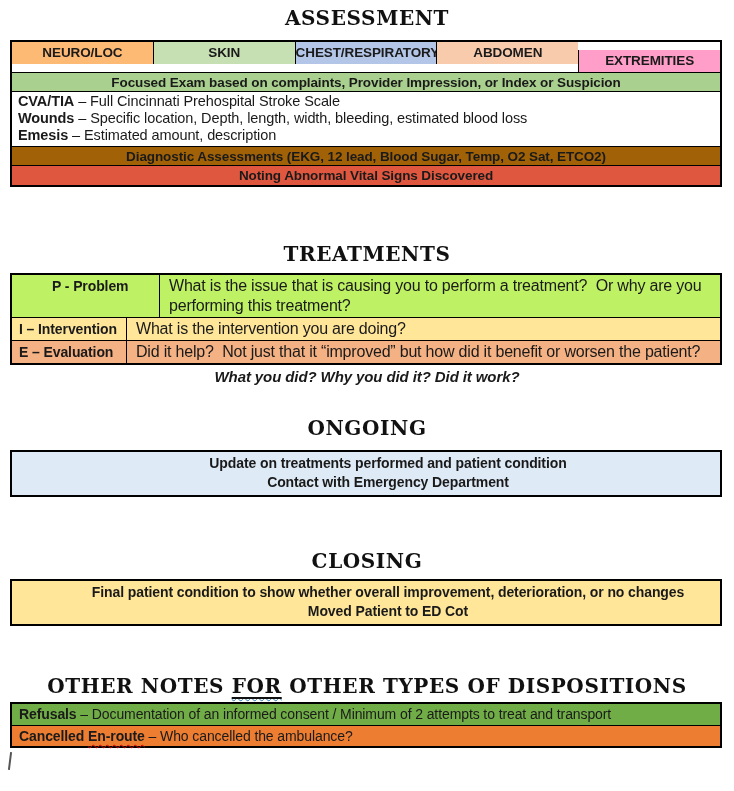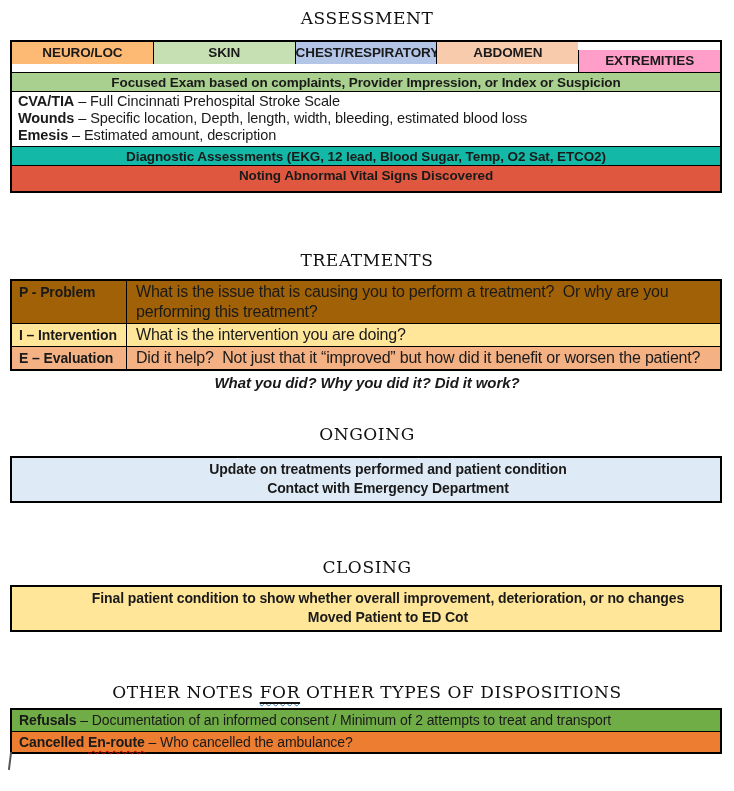--- a/index.html
+++ b/index.html
@@ -1,18 +1,18 @@
 <!DOCTYPE html>
 <html><head>
 <meta charset="utf-8">
 <style>
   html,body{margin:0;padding:0;background:#fff;}
   .page{position:relative;width:734px;height:791px;background:#fff;overflow:hidden;
         font-family:"Liberation Sans",sans-serif;color:#1a1a1a;letter-spacing:-0.1px;}
-  .sec-title{font-family:"DejaVu Serif",serif;font-weight:normal;font-size:17px;
+  .sec-title{font-family:"DejaVu Serif",serif;font-weight:bold;font-size:20px;
              letter-spacing:0.6px;text-align:center;color:#111;line-height:19px;}
   .tbl{margin-left:10px;width:712px;border:2px solid #000;box-sizing:border-box;}
   
   .assess-header{display:flex;}
   .assess-header .hcell{flex:1;height:22px;line-height:22px;text-align:center;
       font-weight:bold;font-size:13.5px;border-left:1.5px solid #000;box-sizing:border-box;overflow:hidden;}
   .assess-header .hcell:first-child{border-left:none;}
   .band{height:19px;line-height:19px;text-align:center;font-weight:bold;font-size:13.5px;
         border-top:1.5px solid #000;box-sizing:border-box;overflow:hidden;}
   .assess-items{background:#fff;border-top:1.5px solid #000;padding:1px 0 2px 6px;}
@@ -54,28 +54,28 @@
       <div class="hcell" style="background-color: rgb(180, 198, 231);">CHEST/RESPIRATORY</div>
       <div class="hcell" style="background-color: rgb(248, 203, 173);">ABDOMEN</div>
       <div class="hcell" style="background-color: rgb(255, 158, 200); margin-top: 8px;">EXTREMITIES</div>
     </div>
     <div class="band" style="background-color: rgb(169, 208, 142);">Focused Exam based on complaints, Provider Impression, or Index or Suspicion</div>
     <div class="assess-items">
       <div class="line"><span class="term">CVA/TIA</span><span> – Full Cincinnati Prehospital Stroke Scale</span></div>
       <div class="line"><span class="term">Wounds</span><span> – Specific location, Depth, length, width, bleeding, estimated blood loss</span></div>
       <div class="line"><span class="term">Emesis</span><span> – Estimated amount, description</span></div>
     </div>
-    <div class="band" style="background-color: #14b8a6;">Diagnostic Assessments (EKG, 12 lead, Blood Sugar, Temp, O2 Sat, ETCO2)</div>
-    <div class="band" style="height: 26px; line-height: 20px; background-color: rgb(224, 87, 63);">Noting Abnormal Vital Signs Discovered</div>
+    <div class="band" style="background-color: #a16207;">Diagnostic Assessments (EKG, 12 lead, Blood Sugar, Temp, O2 Sat, ETCO2)</div>
+    <div class="band" style="height: 20px; line-height: 20px; background-color: rgb(224, 87, 63);">Noting Abnormal Vital Signs Discovered</div>
   </div>
 
   <div class="sec-title" style="margin-top:58px;">TREATMENTS</div>
 
   <div class="tbl" style="margin-top:9px;">
-    <div class="t-row" style="background-color: #a16207;">
+    <div class="t-row" style="background-color: #bef264; padding-left: 33px;">
       <div class="t-label">P - Problem</div>
       <div class="t-desc">What is the issue that is causing you to perform a treatment?  Or why are you performing this treatment?</div>
     </div>
     <div class="t-row" style="background-color: rgb(255, 230, 153);">
       <div class="t-label">I – Intervention</div>
       <div class="t-desc">What is the intervention you are doing?</div>
     </div>
     <div class="t-row" style="background-color: rgb(244, 177, 131);">
       <div class="t-label">E – Evaluation</div>
       <div class="t-desc">Did it help?  Not just that it “improved” but how did it benefit or worsen the patient?</div>

